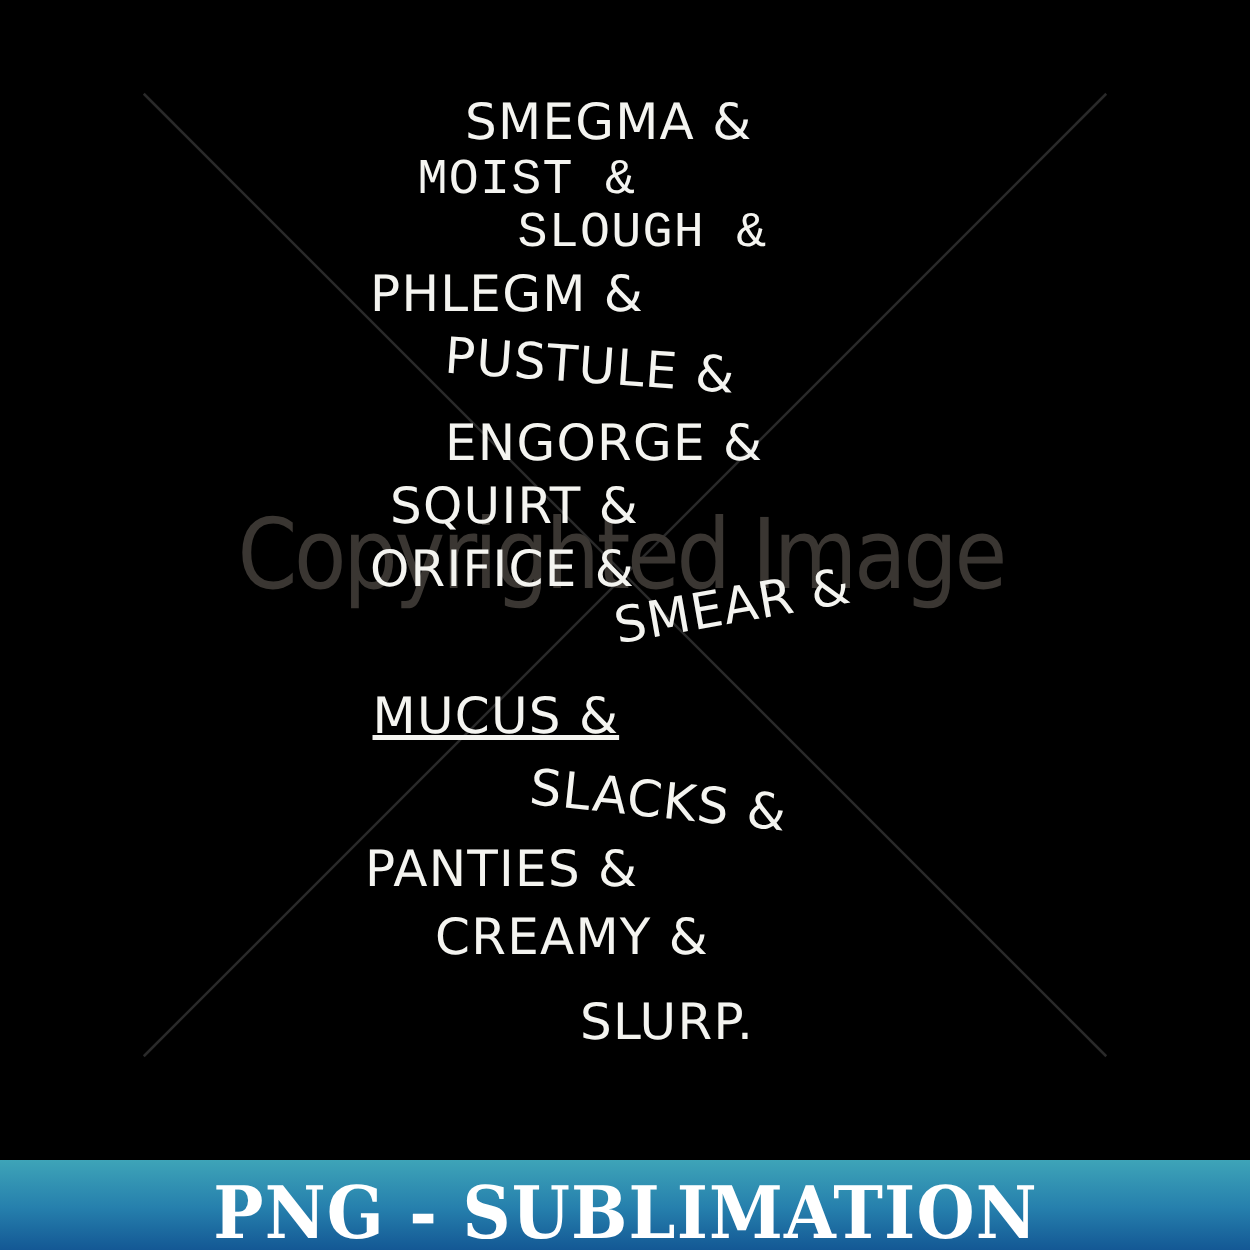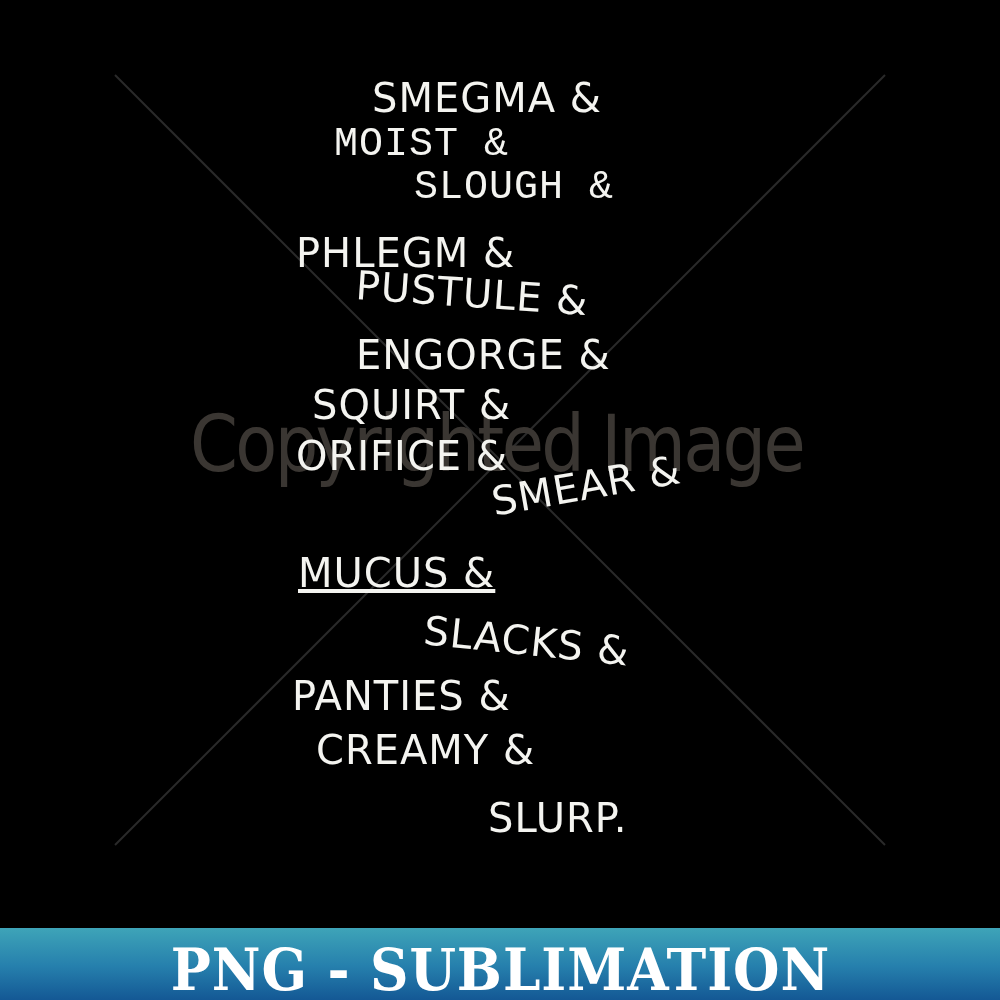--- a/index.html
+++ b/index.html
@@ -17,28 +17,28 @@
   <line x1="115" y1="75" x2="885" y2="845" stroke="#2a2a2a" stroke-width="2"></line>
   <line x1="885" y1="75" x2="115" y2="845" stroke="#2a2a2a" stroke-width="2"></line>
 </svg>
 
 <div class="watermark">Copyrighted Image</div>
 
 <div>
   <div class="word" style="left:372px;top:78px;">SMEGMA &amp;</div>
   <div class="word" style="left:334px;top:125px;font-family:Liberation Mono, monospace;">MOIST &amp;</div>
   <div class="word" style="left:414px;top:168px;font-family:Liberation Mono, monospace;">SLOUGH &amp;</div>
-  <div class="word" style="left:296px;top:233px;">PHLEGM &amp;</div>
+  <div class="word" style="left:296px;top:216px;">PHLEGM &amp;</div>
   <div class="word" style="left:356px;top:265px;transform:rotate(4deg);">PUSTULE &amp;</div>
   <div class="word" style="left:356px;top:335px;text-align:right;">ENGORGE &amp;</div>
   <div class="word" style="left:312px;top:385px;">SQUIRT &amp;</div>
   <div class="word" style="left:296px;top:436px;text-align:center;">ORIFICE &amp;</div>
   <div class="word" style="left:492px;top:482px;transform:rotate(-10deg);">SMEAR &amp;</div>
   <div class="word" style="left:298px;top:553px;text-decoration:underline;">MUCUS &amp;</div>
   <div class="word" style="left:424px;top:610px;transform:rotate(6deg);">SLACKS &amp;</div>
   <div class="word" style="left:292px;top:676px;text-align:right;">PANTIES &amp;</div>
-  <div class="word" style="left:316px;top:730px;">CREAMY &amp;</div>
-  <div class="word" style="left:488px;top:798px;">SLURP.</div>
+  <div class="word" style="left:348px;top:730px;">CREAMY &amp;</div>
+  <div class="word" style="left:464px;top:798px;">SLURP.</div>
 </div>
 
 <div class="banner">
   <div class="banner-text">PNG - SUBLIMATION</div>
 </div>
 
 </body></html>

